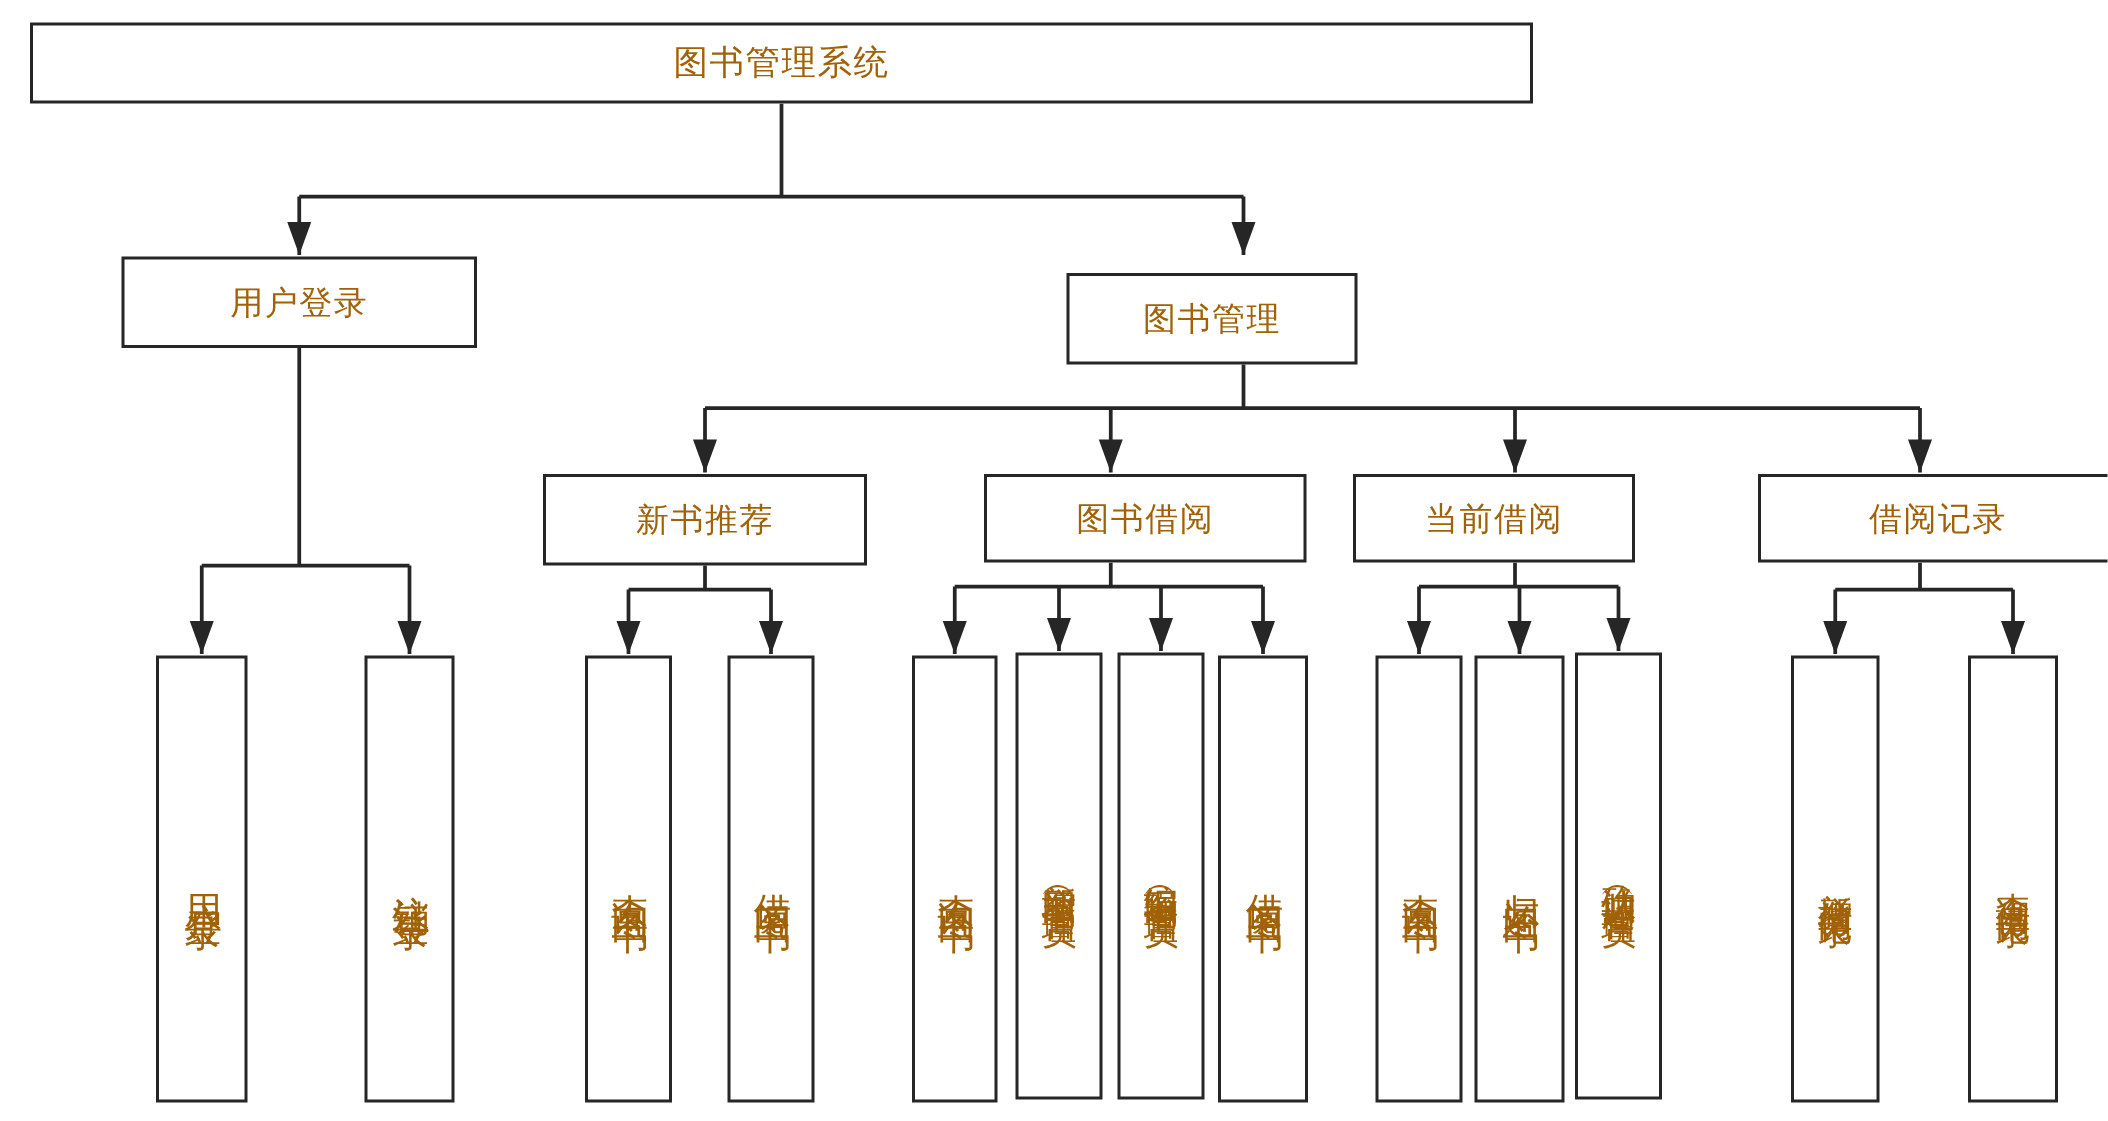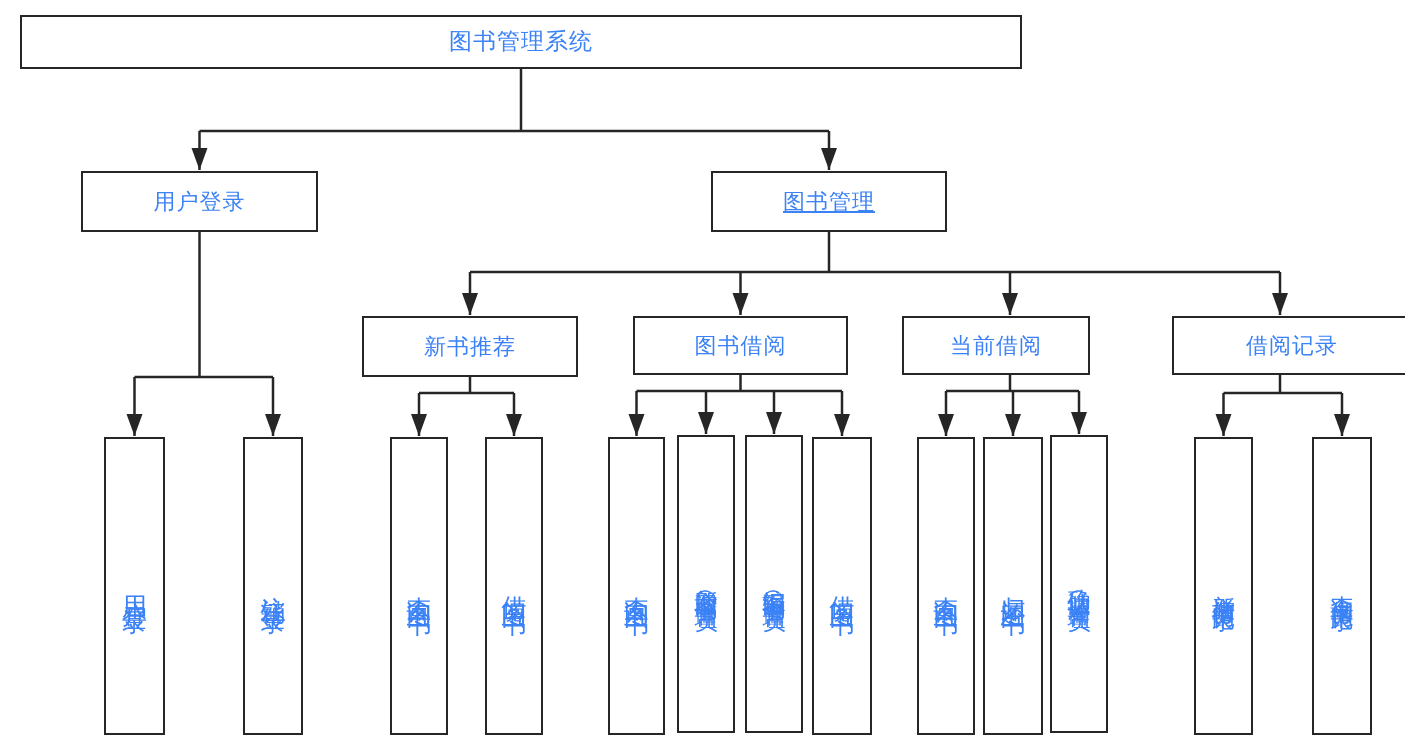--- a/index.html
+++ b/index.html
@@ -19,21 +19,21 @@
     pointer-events:none;
   }
   .node{
     position:absolute;
     box-sizing:border-box;
     background:#ffffff;
     border:2px solid #262626;
     display:flex;
     align-items:center;
     justify-content:center;
-    color:#3b82f6;
+    color:#a16207;
     z-index:2;
   }
   .node .lbl{
     display:block;
     text-align:center;
     line-height:1.18;
     white-space:nowrap;
   }
   
   .node.h .lbl{
@@ -125,27 +125,27 @@
       <line x1="1342" y1="393" x2="1342" y2="436" stroke="#262626" stroke-width="2.5"></line>
       <polygon points="1334,414 1350,414 1342,436" fill="#262626"></polygon>
     </svg>
   <div id="nodes-layer">
       <div class="node h root" style="left: 20px; top: 15px; width: 1002px; height: 54px;">
         <span class="lbl">图书管理系统</span>
       </div>
       <div class="node h" style="left: 81px; top: 171px; width: 237px; height: 61px;">
         <span class="lbl">用户登录</span>
       </div>
-      <div class="node h" style="left: 711px; top: 171px; width: 236px; height: 61px; text-decoration: underline;">
+      <div class="node h" style="left: 711px; top: 182px; width: 194px; height: 61px;">
         <span class="lbl">图书管理</span>
       </div>
       <div class="node h" style="left: 362px; top: 316px; width: 216px; height: 61px;">
         <span class="lbl">新书推荐</span>
       </div>
-      <div class="node h" style="left: 633px; top: 316px; width: 215px; height: 59px;">
+      <div class="node h" style="left: 656px; top: 316px; width: 215px; height: 59px;">
         <span class="lbl">图书借阅</span>
       </div>
       <div class="node h" style="left: 902px; top: 316px; width: 188px; height: 59px;">
         <span class="lbl">当前借阅</span>
       </div>
       <div class="node h" style="left: 1172px; top: 316px; width: 240px; height: 59px;">
         <span class="lbl">借阅记录</span>
       </div>
       <div class="node v" style="left: 104px; top: 437px; width: 61px; height: 298px;">
         <span class="lbl">用户登录</span>

